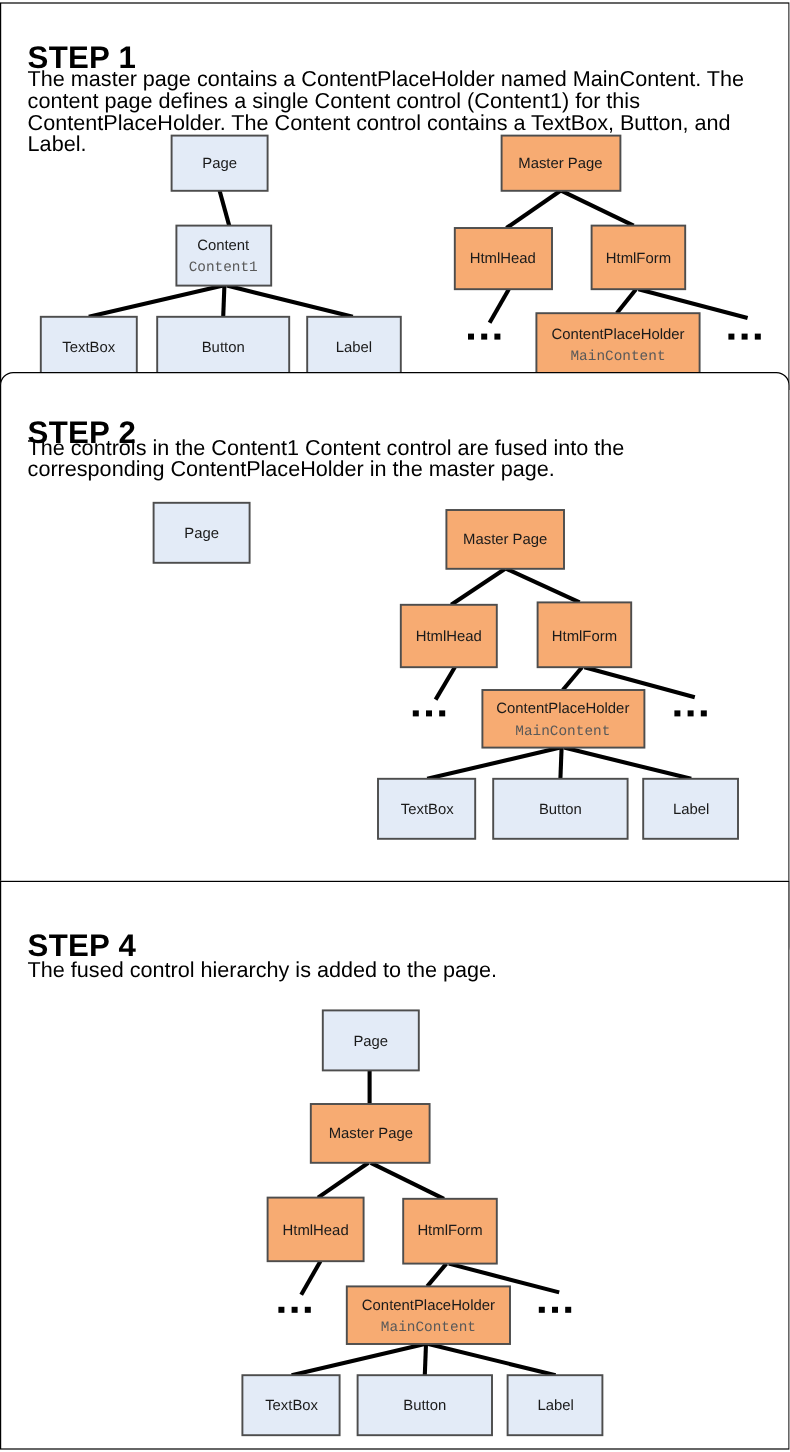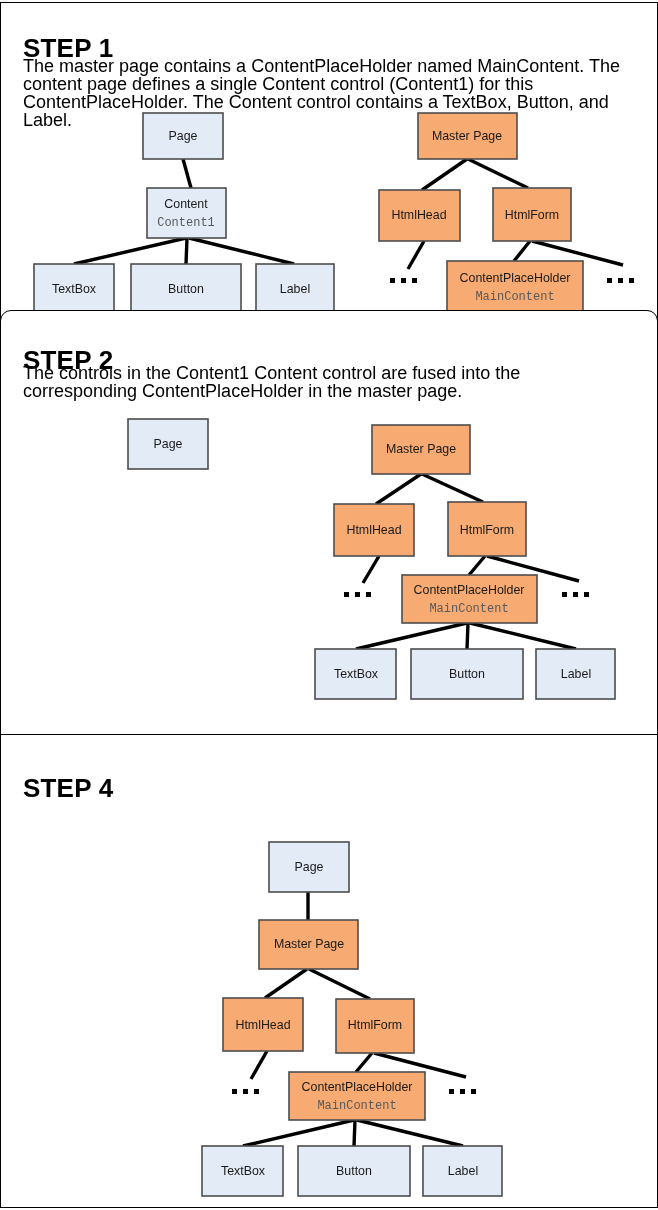--- a/index.html
+++ b/index.html
@@ -262,20 +262,21 @@
           <rect class="ellipsis-dot" x="561" y="199" width="5" height="5"></rect>
           <rect class="ellipsis-dot" x="572" y="199" width="5" height="5"></rect>
           <rect class="ellipsis-dot" x="583" y="199" width="5" height="5"></rect>
         </g>
       </g>
     </svg>
   </section>
 
   <section class="step-panel" id="step3-panel">
     <h2 class="step-title" id="step3-title">STEP 4</h2>
+    <p class="step-desc" id="step3-desc">The fused control hierarchy is added to the page.</p>
 
     <svg class="diagram" id="step3-diagram" width="658" height="400" viewBox="0 0 658 400">
 
       <g>
 
         <path class="edge" d="M 307 85 L 307 113"></path>
         <path class="edge" d="M 306 162 L 264 191"></path>
         <path class="edge" d="M 308 162 L 369 192"></path>
         <path class="edge" d="M 266 244 L 250 272"></path>
         <path class="edge" d="M 371 246 L 355 265"></path>

